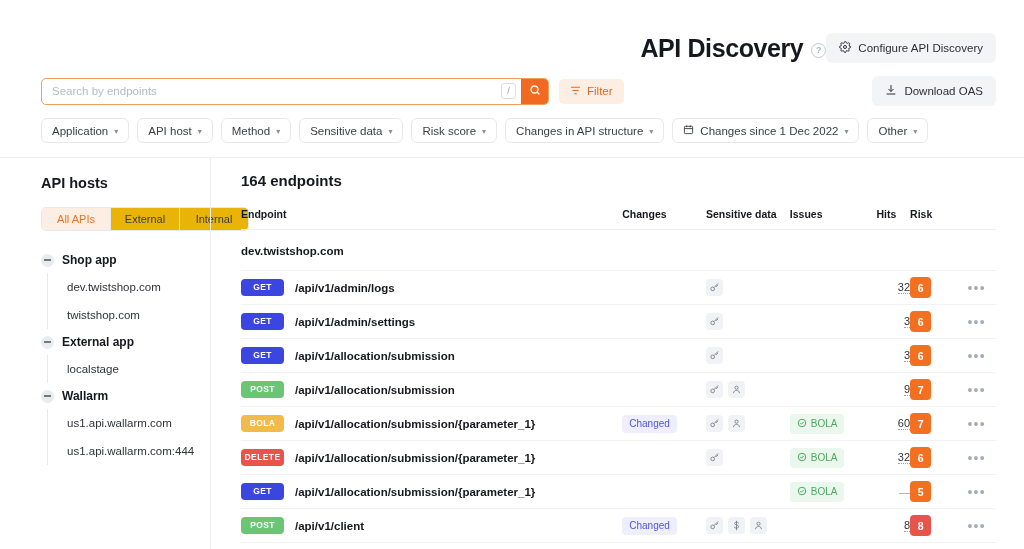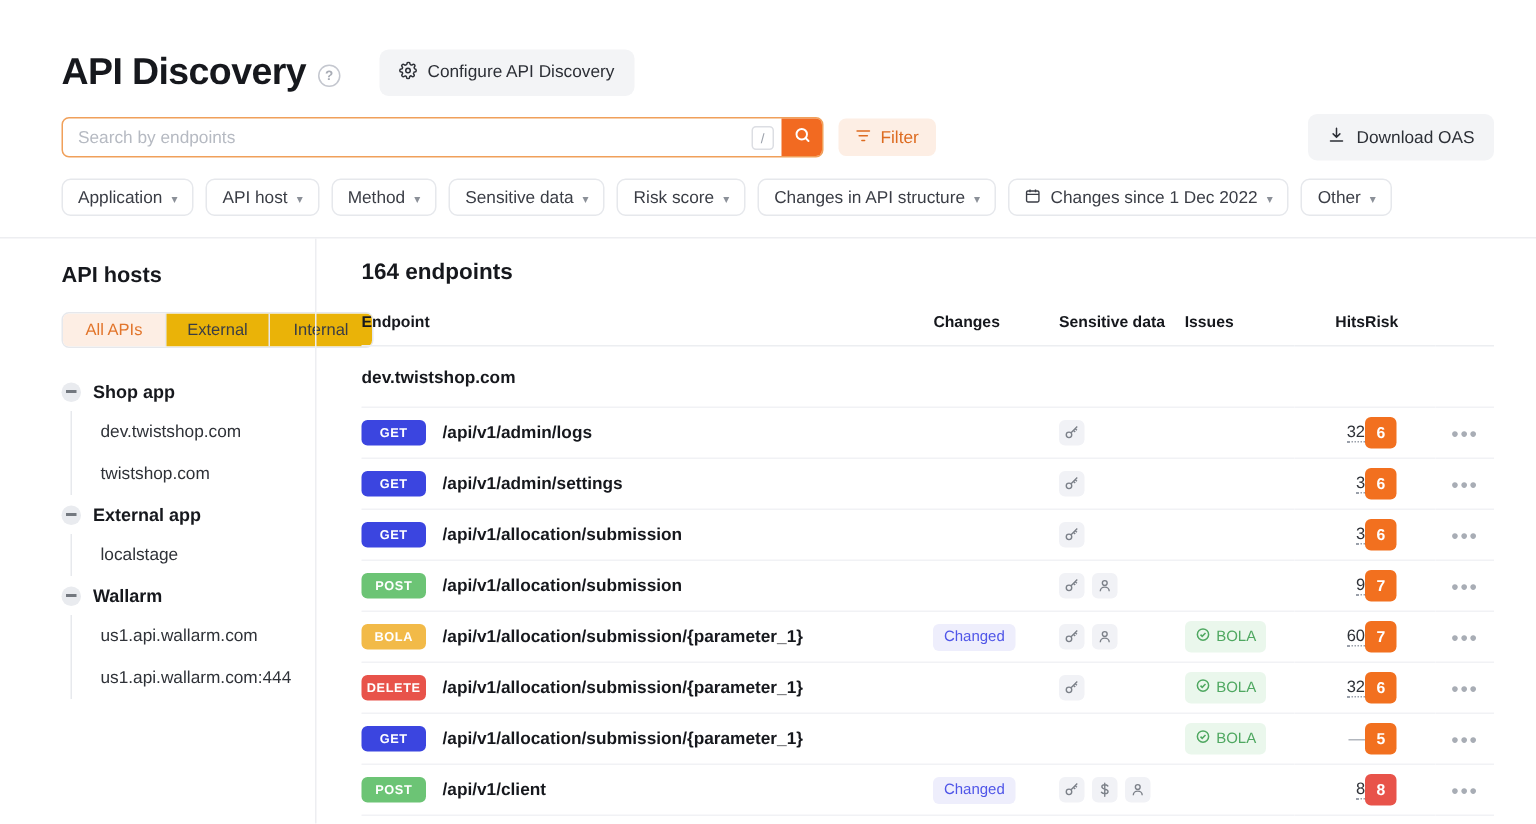--- a/index.html
+++ b/index.html
@@ -7,22 +7,22 @@
     width: 1024px; height: 549px;
     background: #ffffff;
     font-family: "Liberation Sans", sans-serif;
     color: #1b1b1f;
     overflow: hidden;
   }
   .page { position: relative; width: 1024px; height: 549px; background: #fff; }
 
   
   .header {
-    display: flex; align-items: center; justify-content: flex-start;
-    padding: 28px 28px 0 41px; height: 68px; gap: 26px;
+    display: flex; align-items: center; justify-content: flex-end;
+    padding: 28px 28px 0 41px; height: 68px;
   }
   .title-wrap { display: flex; align-items: center; gap: 8px; }
   .page-title { font-size: 25px; font-weight: 700; letter-spacing: -0.4px; color: #16181d; }
   .help-icon {
     width: 15px; height: 15px; border-radius: 50%;
     border: 1.2px solid #c4c7cf; color: #a9adb6;
     font-size: 9px; line-height: 13px; text-align: center;
     margin-top: 5px; font-weight: 600;
   }
   .configure-btn {
@@ -347,21 +347,21 @@
             <col class="col-hits">
             <col class="col-risk">
             <col class="col-more">
         </colgroup>
         <thead>
           <tr id="head-row">
               <th style="text-align: left;">Endpoint</th>
               <th style="text-align: left;">Changes</th>
               <th style="text-align: left;">Sensitive data</th>
               <th style="text-align: left;">Issues</th>
-              <th style="text-align: right;">Hits</th>
+              <th style="text-align: center;">Hits</th>
               <th style="text-align: left;">Risk</th>
               <th></th>
             </tr>
         </thead>
         <tbody id="body-rows">
             <tr>
               <td class="host-row" colspan="7">dev.twistshop.com</td>
             </tr>
             <tr>
               <td>

